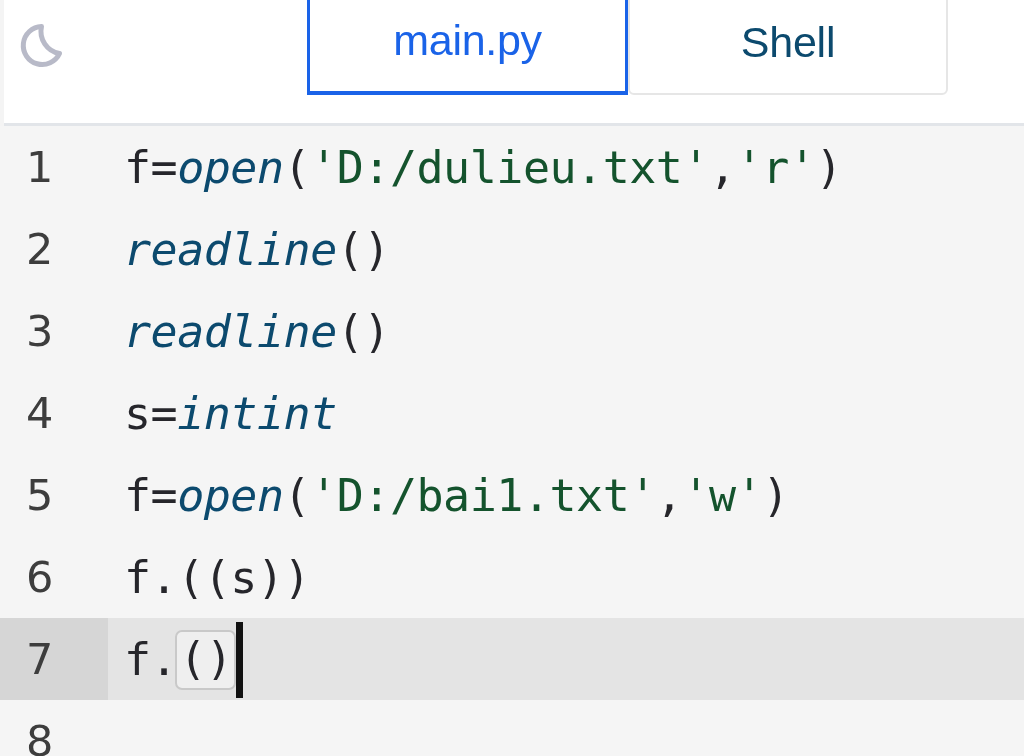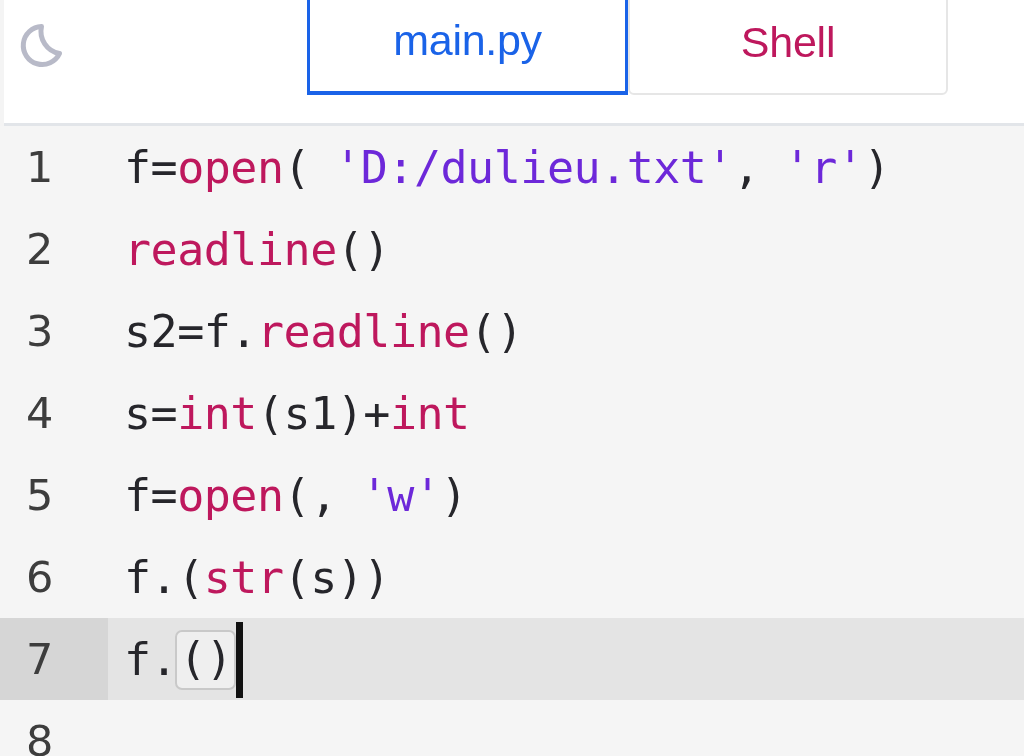--- a/index.html
+++ b/index.html
@@ -94,21 +94,21 @@
     left: 321px;
     width: 320px;
     border-left: 2px solid #e6e6e6;
     border-right: 2px solid #e6e6e6;
     border-bottom: 2px solid #e6e6e6;
     border-top: 2px solid #e6e6e6;
     border-radius: 0 0 6px 6px;
     z-index: 1;
   }
   .tab-inactive .tab-label {
-    color: #be185d;
+    color: #0c4a6e;
     font-size: 43px;
     letter-spacing: -0.2px;
   }
 
   
   .editor {
     position: absolute;
     left: 0;
     top: 126px;
     width: 1024px;
@@ -160,22 +160,22 @@
     display: flex;
     align-items: center;
     font-family: "DejaVu Sans Mono", monospace;
     font-size: 45px;
     letter-spacing: -0.5px;
     white-space: pre;
     z-index: 2;
   }
 
   .tok-plain   { color: #26262b; }
-  .tok-fn      { color: #be185d; }
-  .tok-string  { color: #6d28d9; margin-left: 24px; }
+  .tok-fn      { color: #0c4a6e; font-style: italic; }
+  .tok-string  { color: #14532d; }
 
   .bracket-box {
     display: inline-block;
     border: 2px solid #c9c9c9;
     border-radius: 7px;
     background: #efefef;
     padding: 6px 2px 8px 2px;
     margin: 0 -2px;
     line-height: 0.95;
     position: relative;
@@ -224,33 +224,33 @@
       <div class="code-line">
         <div class="gutter">1</div>
         <div class="code-text"><span class="tok-plain">f=</span><span class="tok-fn">open</span><span class="tok-plain">(</span><span class="tok-string">'D:/dulieu.txt'</span><span class="tok-plain">,</span><span class="tok-string">'r'</span><span class="tok-plain">)</span></div>
       </div>
       <div class="code-line">
         <div class="gutter">2</div>
         <div class="code-text"><span class="tok-fn">readline</span><span class="tok-plain">()</span></div>
       </div>
       <div class="code-line">
         <div class="gutter">3</div>
-        <div class="code-text"><span class="tok-plain">s2=f.</span><span class="tok-fn">readline</span><span class="tok-plain">()</span></div>
+        <div class="code-text"><span class="tok-fn">readline</span><span class="tok-plain">()</span></div>
       </div>
       <div class="code-line">
         <div class="gutter">4</div>
-        <div class="code-text"><span class="tok-plain">s=</span><span class="tok-fn">int</span><span class="tok-plain">(s1)+</span><span class="tok-fn">int</span></div>
+        <div class="code-text"><span class="tok-plain">s=</span><span class="tok-fn">int</span><span class="tok-fn">int</span></div>
       </div>
       <div class="code-line">
         <div class="gutter">5</div>
-        <div class="code-text"><span class="tok-plain">f=</span><span class="tok-fn">open</span><span class="tok-plain">(</span><span class="tok-plain">,</span><span class="tok-string">'w'</span><span class="tok-plain">)</span></div>
+        <div class="code-text"><span class="tok-plain">f=</span><span class="tok-fn">open</span><span class="tok-plain">(</span><span class="tok-string">'D:/bai1.txt'</span><span class="tok-plain">,</span><span class="tok-string">'w'</span><span class="tok-plain">)</span></div>
       </div>
       <div class="code-line">
         <div class="gutter">6</div>
-        <div class="code-text"><span class="tok-plain">f.</span><span class="tok-plain">(</span><span class="tok-fn">str</span><span class="tok-plain">(s))</span></div>
+        <div class="code-text"><span class="tok-plain">f.</span><span class="tok-plain">(</span><span class="tok-plain">(s))</span></div>
       </div>
       <div class="code-line active">
         <div class="line-bg"></div>
         <div class="gutter">7</div>
         <div class="code-text"><span class="tok-plain">f.</span><span class="tok-plain bracket-box">()</span><span class="caret"></span></div>
       </div>
       <div class="code-line">
         <div class="gutter">8</div>
         <div class="code-text"></div>
       </div>

